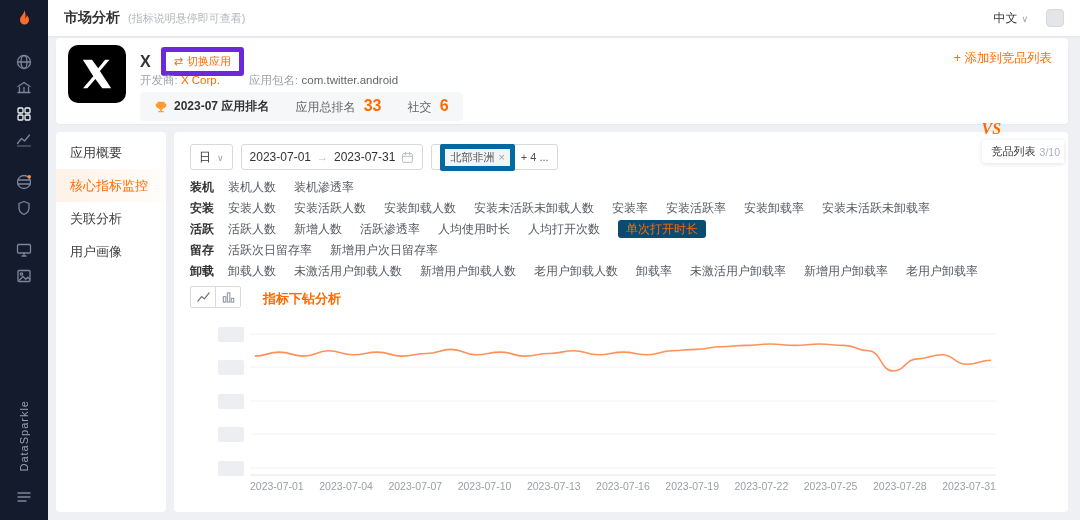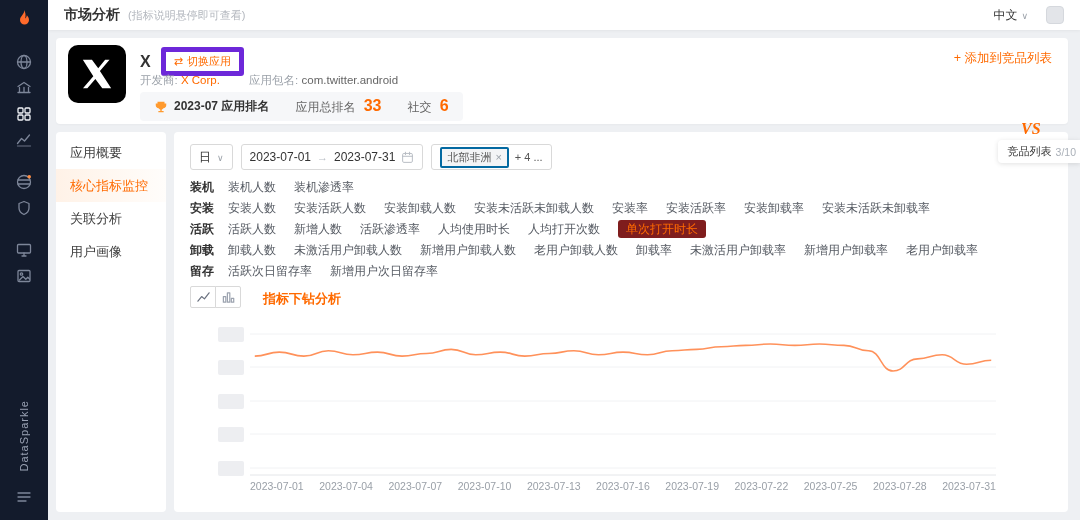--- a/index.html
+++ b/index.html
@@ -13,21 +13,21 @@
   .icon-btn{width:32px;height:26px;display:flex;align-items:center;justify-content:center;
     color:#7d8699;cursor:pointer}
   .icon-btn.active{color:#f2f4f8}
   .icon-btn svg path,.icon-btn svg circle,.icon-btn svg rect,.icon-btn svg ellipse{
     fill:none;stroke:currentColor;stroke-width:1.3;stroke-linecap:round;stroke-linejoin:round}
   .icon-gap{height:16px}
   .brand-vert{margin-top:auto;writing-mode:vertical-rl;transform:rotate(180deg);
     color:#99a1b3;font-size:11px;letter-spacing:1px;margin-bottom:12px}
   .menu-bottom{margin-bottom:10px}
   
-  .header{position:absolute;left:48px;top:0;right:0;height:30px;background:#fff;
+  .header{position:absolute;left:48px;top:0;right:0;height:36px;background:#fff;
     display:flex;align-items:center;padding:0 16px;box-shadow:0 1px 3px rgba(0,0,0,.05);z-index:5}
   .header .title{font-size:14px;font-weight:bold}
   .header .hint{color:#b3b7be;font-size:11px;margin-left:8px}
   .header .spacer{flex:1}
   .lang{display:flex;align-items:center;gap:4px;cursor:pointer}
   .caret::after{content:"∨";color:#9aa0a8;font-size:9px}
   .avatar{width:18px;height:18px;border-radius:4px;background:#e3e5e9;margin-left:18px;
     border:1px solid #d5d8dd}
   
   .content{position:absolute;left:48px;top:30px;right:0;bottom:0;padding:8px 12px 8px 8px;overflow:hidden}
@@ -43,47 +43,47 @@
   .app-meta{position:absolute;left:84px;top:35px;font-size:11.5px;color:#9aa0a8}
   .app-meta .dev{color:#ff6a00;margin-right:26px}
   .app-meta .pkg{color:#666}
   .rank-row{position:absolute;left:84px;top:54px;background:#f6f7f9;border-radius:4px;
     display:flex;align-items:center;padding:5px 14px;gap:26px;font-size:12px}
   .rank-period{font-weight:bold;color:#333;display:flex;align-items:center;gap:6px}
   .rank-pair{color:#666}
   .rank-val{color:#ff6a00;font-weight:bold;font-size:16px;margin-left:5px}
   .add-competitor{position:absolute;right:16px;top:12px;color:#ff6a00;font-size:12.5px;cursor:pointer}
   
-  .vs-float{position:absolute;right:0;top:90px;z-index:8;text-align:center}
+  .vs-float{position:absolute;right:16px;top:90px;z-index:8;text-align:left}
   .vs-label{color:#ff6a00;font-style:italic;font-weight:bold;font-size:16px;padding-right:16px;
     font-family:"Liberation Serif","DejaVu Serif",serif}
   .vs-tab{background:#fff;border-radius:4px 0 0 4px;box-shadow:0 1px 5px rgba(0,0,0,.12);
     padding:4px 4px 4px 10px;font-size:11px;margin-top:2px;display:flex;gap:4px;align-items:center;cursor:pointer}
   .vs-count{color:#aab0b8;font-size:10.5px}
   
   .body-row{display:flex;gap:8px;height:calc(100% - 94px)}
   .nav-card{width:110px;background:#fff;border-radius:4px;padding-top:4px;flex:none}
   .nav-item{height:33px;line-height:33px;padding-left:14px;font-size:13px;color:#404040;cursor:pointer}
   .nav-item.active{color:#ff6a00;background:linear-gradient(90deg,#fff2e7,#fffdfb)}
   .main-card{flex:1;background:#fff;border-radius:4px;padding:12px 16px;position:relative;overflow:hidden}
   
   .filter-row{display:flex;gap:8px;align-items:center}
   .ctl{border:1px solid #d9d9d9;border-radius:3px;height:26px;display:flex;align-items:center;
     padding:0 8px;gap:6px;font-size:12px;background:#fff;cursor:pointer}
   .arrow::after{content:"→";color:#b7bcc3;font-size:11px}
-  .tagchip{background:#f3f4f6;border:2px solid #0369a1;border-radius:2px;padding:1px 5px;
+  .tagchip{background:#f3f4f6;border:5px solid #0369a1;border-radius:2px;padding:1px 5px;
     font-size:11px;color:#555;display:flex;align-items:center;gap:4px}
   .x-ic::after{content:"×";color:#9aa0a8;font-size:11px}
   .more-chip{color:#555;font-size:11px}
   
   .metric-rows{margin-top:8px}
   .metric-row{display:flex;align-items:center;margin-bottom:3px;line-height:14px}
   .metric-cat{font-weight:bold;color:#333;width:38px;flex:none}
   .metric-item{color:#565b63;margin-right:18px;cursor:pointer;white-space:nowrap;padding:2px 0}
-  .metric-item.selected{background:#7f1d1d;color:#ff6a00;padding:2px 8px;border-radius:3px}
+  .metric-item.selected{background:#0c4a6e;color:#ff6a00;padding:2px 8px;border-radius:3px}
   
   .chart-toolbar{margin-top:6px;display:flex;align-items:flex-end}
   .ct-btn{width:26px;height:22px;border:1px solid #d9d9d9;display:flex;align-items:center;
     justify-content:center;background:#fff;cursor:pointer;color:#6b7280}
   .ct-btn+.ct-btn{margin-left:-1px;color:#9ca3af}
   .ct-btn:first-child{border-radius:2px 0 0 2px}
   .ct-btn+.ct-btn{border-radius:0 2px 2px 0}
   .ct-btn svg path,.ct-btn svg rect{fill:none;stroke:currentColor;stroke-width:1.3;
     stroke-linecap:round;stroke-linejoin:round}
   .drill-link{color:#ff6a00;font-weight:bold;font-size:13px;margin-left:22px;cursor:pointer}
@@ -282,34 +282,34 @@
           <div class="metric-row">
             <span class="metric-cat">活跃</span>
             <span class="metric-item">活跃人数</span>
             <span class="metric-item">新增人数</span>
             <span class="metric-item">活跃渗透率</span>
             <span class="metric-item">人均使用时长</span>
             <span class="metric-item">人均打开次数</span>
             <span class="metric-item selected">单次打开时长</span>
           </div>
           <div class="metric-row">
+            <span class="metric-cat">留存</span>
+            <span class="metric-item">活跃次日留存率</span>
+            <span class="metric-item">新增用户次日留存率</span>
+          </div>
+          <div class="metric-row">
             <span class="metric-cat">卸载</span>
             <span class="metric-item">卸载人数</span>
             <span class="metric-item">未激活用户卸载人数</span>
             <span class="metric-item">新增用户卸载人数</span>
             <span class="metric-item">老用户卸载人数</span>
             <span class="metric-item">卸载率</span>
             <span class="metric-item">未激活用户卸载率</span>
             <span class="metric-item">新增用户卸载率</span>
             <span class="metric-item">老用户卸载率</span>
-          </div>
-          <div class="metric-row">
-            <span class="metric-cat">留存</span>
-            <span class="metric-item">活跃次日留存率</span>
-            <span class="metric-item">新增用户次日留存率</span>
           </div>
         </div>
 
       <div class="chart-toolbar">
         <span class="ct-btn">
           <svg width="15" height="14" viewBox="0 0 16 15">
             <path d="M2 12l4-5 3 2.5 5-6.5"></path>
           </svg>
         </span>
         <span class="ct-btn">

